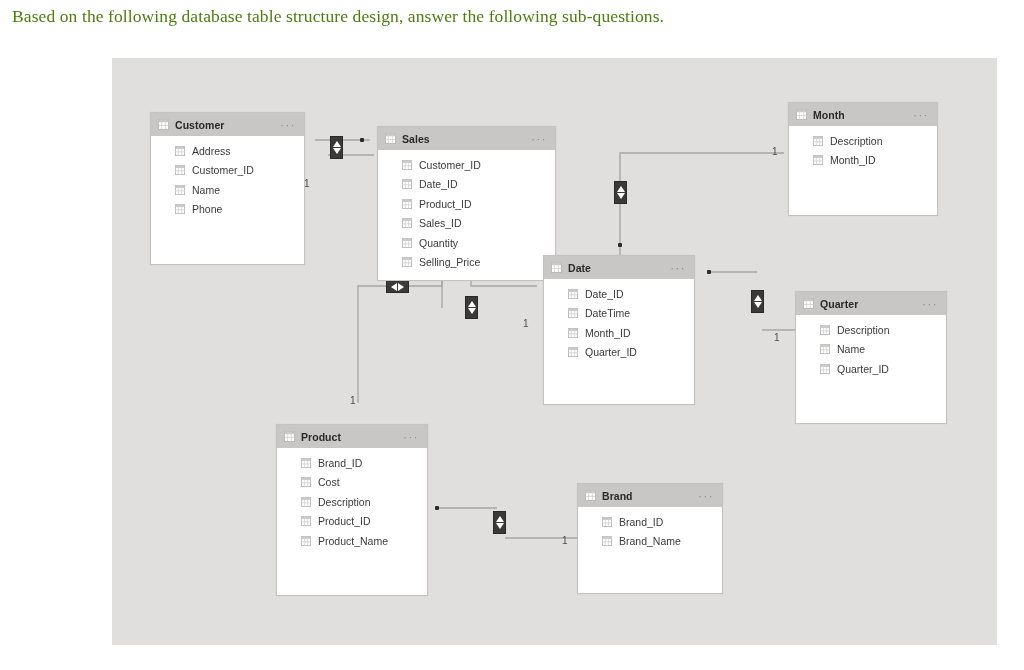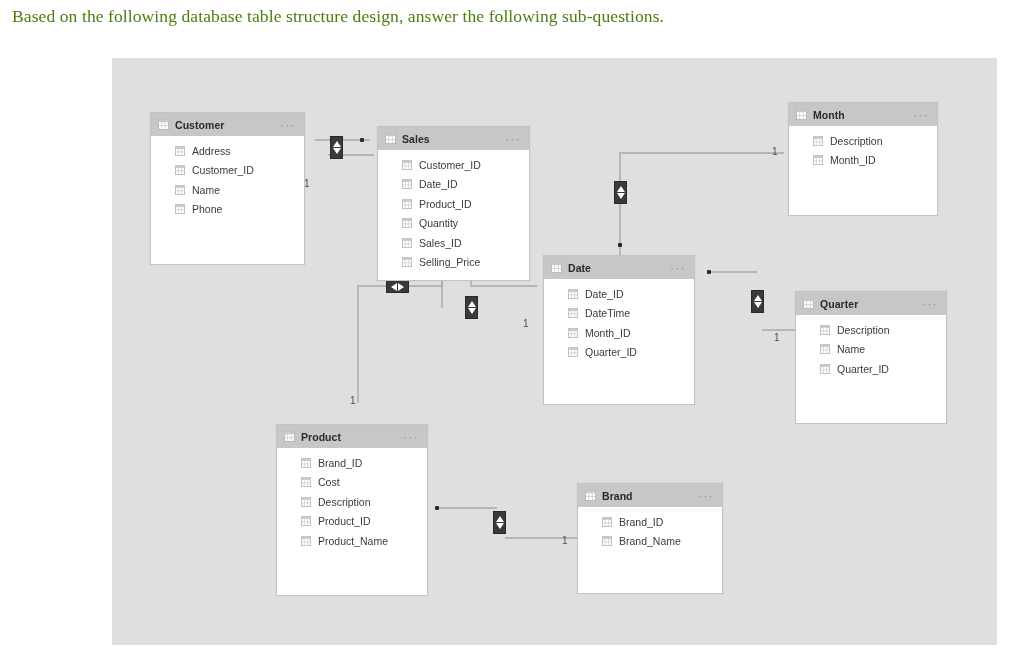--- a/index.html
+++ b/index.html
@@ -255,21 +255,21 @@
               <rect x="0.5" y="0.5" width="11" height="11" fill="#ffffff" stroke="#b6b5b3" stroke-width="1"></rect>
               <rect x="0.5" y="0.5" width="11" height="3" fill="#c9c8c6" stroke="none"></rect>
               <line x1="4" y1="0.5" x2="4" y2="11.5" stroke="#cfcecc" stroke-width="0.9"></line>
               <line x1="8" y1="0.5" x2="8" y2="11.5" stroke="#cfcecc" stroke-width="0.9"></line>
               <line x1="0.5" y1="7" x2="11.5" y2="7" stroke="#cfcecc" stroke-width="0.9"></line>
             </svg>
             <span class="fld-label">Phone</span>
           </div>
         </div>
       </div>
-      <div class="tbl" style="left: 265px; top: 68px; width: 153px; height: 155px;">
+      <div class="tbl" style="left: 265px; top: 68px; width: 179px; height: 155px;">
         <div class="tbl-head">
           <svg class="gico hdr" viewBox="0 0 12 12" xmlns="http://www.w3.org/2000/svg">
             <rect x="0.5" y="0.5" width="11" height="11" fill="#ffffff" stroke="#b6b5b3" stroke-width="1"></rect>
             <rect x="0.5" y="0.5" width="11" height="3" fill="#c9c8c6" stroke="none"></rect>
             <line x1="4" y1="0.5" x2="4" y2="11.5" stroke="#cfcecc" stroke-width="0.9"></line>
             <line x1="8" y1="0.5" x2="8" y2="11.5" stroke="#cfcecc" stroke-width="0.9"></line>
             <line x1="0.5" y1="7" x2="11.5" y2="7" stroke="#cfcecc" stroke-width="0.9"></line>
           </svg>
           <span class="tbl-title">Sales</span>
           <span class="ellipsis">···</span>
@@ -306,40 +306,40 @@
             <span class="fld-label">Product_ID</span>
           </div>
           <div class="fld">
             <svg class="gico " viewBox="0 0 12 12" xmlns="http://www.w3.org/2000/svg">
               <rect x="0.5" y="0.5" width="11" height="11" fill="#ffffff" stroke="#b6b5b3" stroke-width="1"></rect>
               <rect x="0.5" y="0.5" width="11" height="3" fill="#c9c8c6" stroke="none"></rect>
               <line x1="4" y1="0.5" x2="4" y2="11.5" stroke="#cfcecc" stroke-width="0.9"></line>
               <line x1="8" y1="0.5" x2="8" y2="11.5" stroke="#cfcecc" stroke-width="0.9"></line>
               <line x1="0.5" y1="7" x2="11.5" y2="7" stroke="#cfcecc" stroke-width="0.9"></line>
             </svg>
+            <span class="fld-label">Sales_ID</span>
+          </div>
+          <div class="fld">
+            <svg class="gico " viewBox="0 0 12 12" xmlns="http://www.w3.org/2000/svg">
+              <rect x="0.5" y="0.5" width="11" height="11" fill="#ffffff" stroke="#b6b5b3" stroke-width="1"></rect>
+              <rect x="0.5" y="0.5" width="11" height="3" fill="#c9c8c6" stroke="none"></rect>
+              <line x1="4" y1="0.5" x2="4" y2="11.5" stroke="#cfcecc" stroke-width="0.9"></line>
+              <line x1="8" y1="0.5" x2="8" y2="11.5" stroke="#cfcecc" stroke-width="0.9"></line>
+              <line x1="0.5" y1="7" x2="11.5" y2="7" stroke="#cfcecc" stroke-width="0.9"></line>
+            </svg>
             <span class="fld-label">Quantity</span>
           </div>
           <div class="fld">
             <svg class="gico " viewBox="0 0 12 12" xmlns="http://www.w3.org/2000/svg">
               <rect x="0.5" y="0.5" width="11" height="11" fill="#ffffff" stroke="#b6b5b3" stroke-width="1"></rect>
               <rect x="0.5" y="0.5" width="11" height="3" fill="#c9c8c6" stroke="none"></rect>
               <line x1="4" y1="0.5" x2="4" y2="11.5" stroke="#cfcecc" stroke-width="0.9"></line>
               <line x1="8" y1="0.5" x2="8" y2="11.5" stroke="#cfcecc" stroke-width="0.9"></line>
               <line x1="0.5" y1="7" x2="11.5" y2="7" stroke="#cfcecc" stroke-width="0.9"></line>
             </svg>
-            <span class="fld-label">Sales_ID</span>
-          </div>
-          <div class="fld">
-            <svg class="gico " viewBox="0 0 12 12" xmlns="http://www.w3.org/2000/svg">
-              <rect x="0.5" y="0.5" width="11" height="11" fill="#ffffff" stroke="#b6b5b3" stroke-width="1"></rect>
-              <rect x="0.5" y="0.5" width="11" height="3" fill="#c9c8c6" stroke="none"></rect>
-              <line x1="4" y1="0.5" x2="4" y2="11.5" stroke="#cfcecc" stroke-width="0.9"></line>
-              <line x1="8" y1="0.5" x2="8" y2="11.5" stroke="#cfcecc" stroke-width="0.9"></line>
-              <line x1="0.5" y1="7" x2="11.5" y2="7" stroke="#cfcecc" stroke-width="0.9"></line>
-            </svg>
             <span class="fld-label">Selling_Price</span>
           </div>
         </div>
       </div>
       <div class="tbl" style="left: 676px; top: 44px; width: 150px; height: 114px;">
         <div class="tbl-head">
           <svg class="gico hdr" viewBox="0 0 12 12" xmlns="http://www.w3.org/2000/svg">
             <rect x="0.5" y="0.5" width="11" height="11" fill="#ffffff" stroke="#b6b5b3" stroke-width="1"></rect>
             <rect x="0.5" y="0.5" width="11" height="3" fill="#c9c8c6" stroke="none"></rect>
             <line x1="4" y1="0.5" x2="4" y2="11.5" stroke="#cfcecc" stroke-width="0.9"></line>

